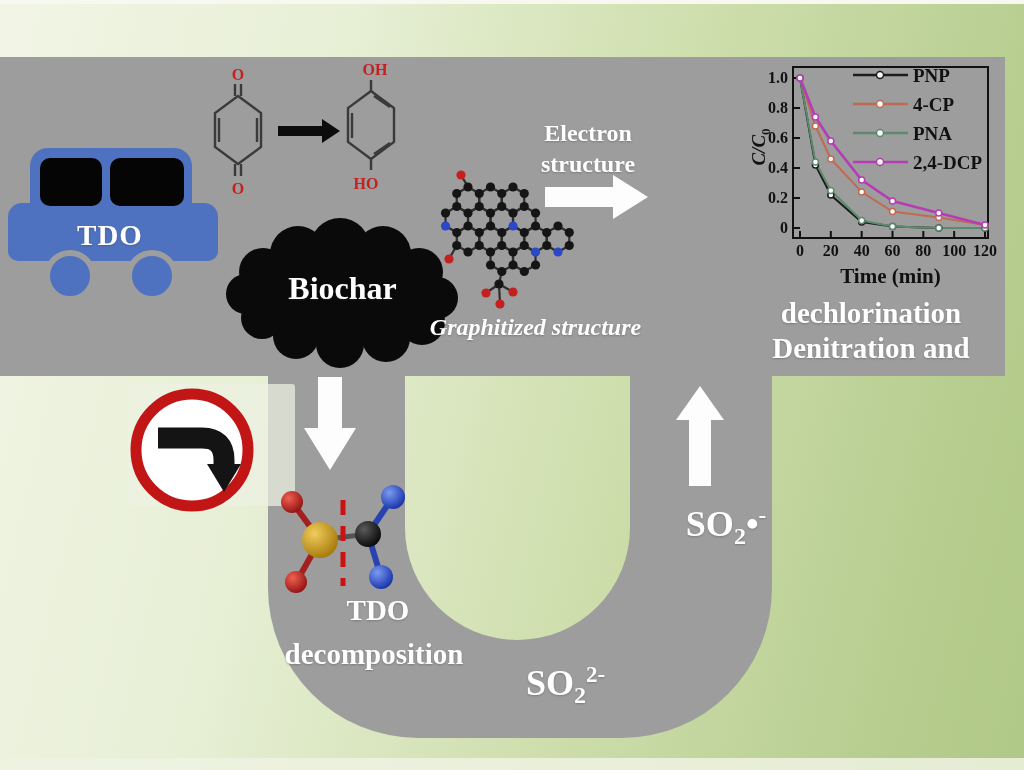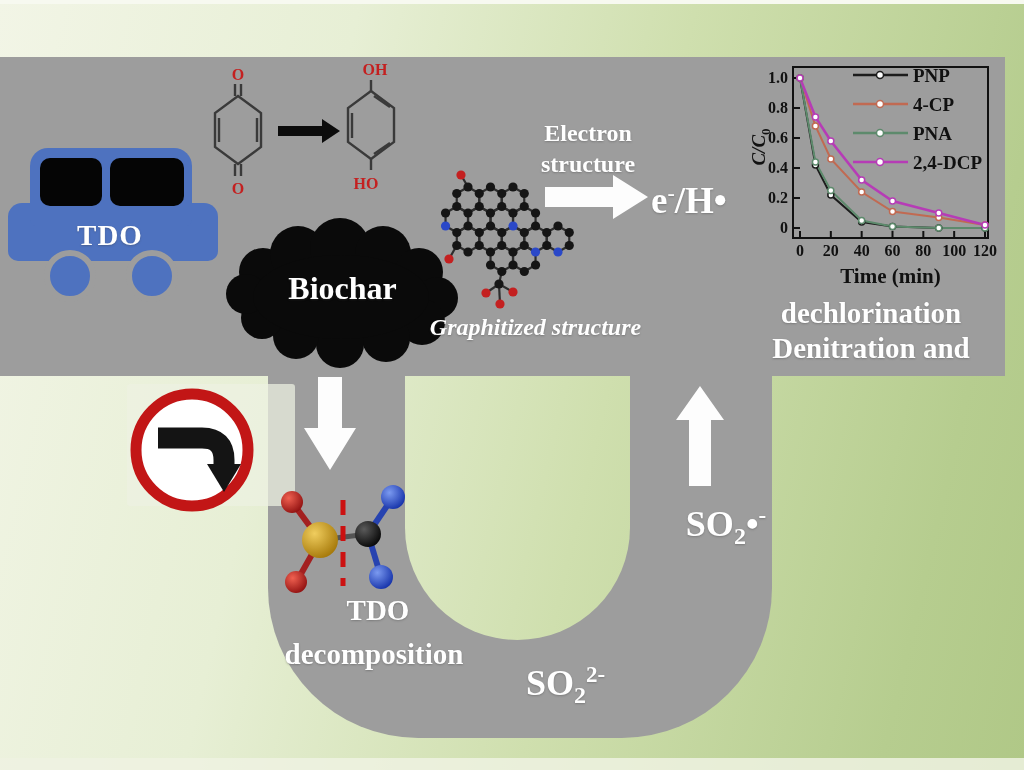--- a/index.html
+++ b/index.html
@@ -250,23 +250,20 @@
     </svg>
   <div class="abs wlabel graphitized-caption">Graphitized structure</div>
 
   <div class="abs wlabel etransfer-label">
     <div>Electron</div>
     <div>structure</div>
   </div>
   <svg class="abs" style="left:540px;top:170px;" width="115" height="55" viewBox="540 170 115 55">
     <polygon points="545,187 613,187 613,175 648,197 613,219 613,207 545,207" fill="#fdfdfd"></polygon>
   </svg>
-  <div class="abs wlabel eproduct">
-    <span>e</span><sup>-</sup><span>/H•</span>
-  </div>
 
   <svg id="chart-svg" class="abs" style="left:735px;top:58px;" width="290" height="235" viewBox="735 58 290 235">
       <rect x="793" y="67" width="195" height="171" fill="none" stroke="#111" stroke-width="2"></rect>
       <line x1="800" y1="238" x2="800" y2="231" stroke="#111" stroke-width="2"></line>
       <text x="800" y="256" text-anchor="middle" fill="#111" style="font:bold 16px 'Liberation Serif',serif">0</text>
       <line x1="830.8333333333334" y1="238" x2="830.8333333333334" y2="231" stroke="#111" stroke-width="2"></line>
       <text x="830.8333333333334" y="256" text-anchor="middle" fill="#111" style="font:bold 16px 'Liberation Serif',serif">20</text>
       <line x1="861.6666666666666" y1="238" x2="861.6666666666666" y2="231" stroke="#111" stroke-width="2"></line>
       <text x="861.6666666666666" y="256" text-anchor="middle" fill="#111" style="font:bold 16px 'Liberation Serif',serif">40</text>
       <line x1="892.5" y1="238" x2="892.5" y2="231" stroke="#111" stroke-width="2"></line>

